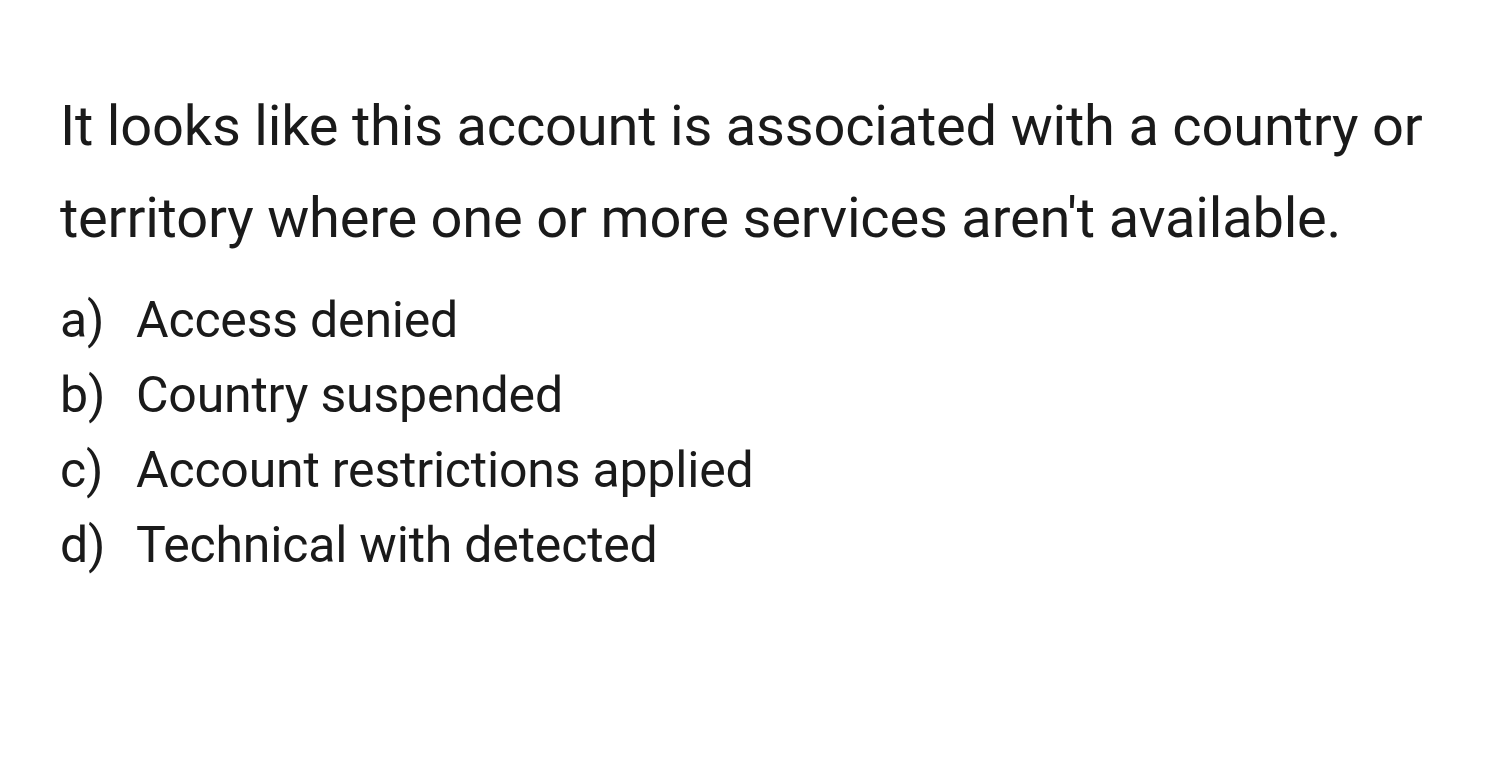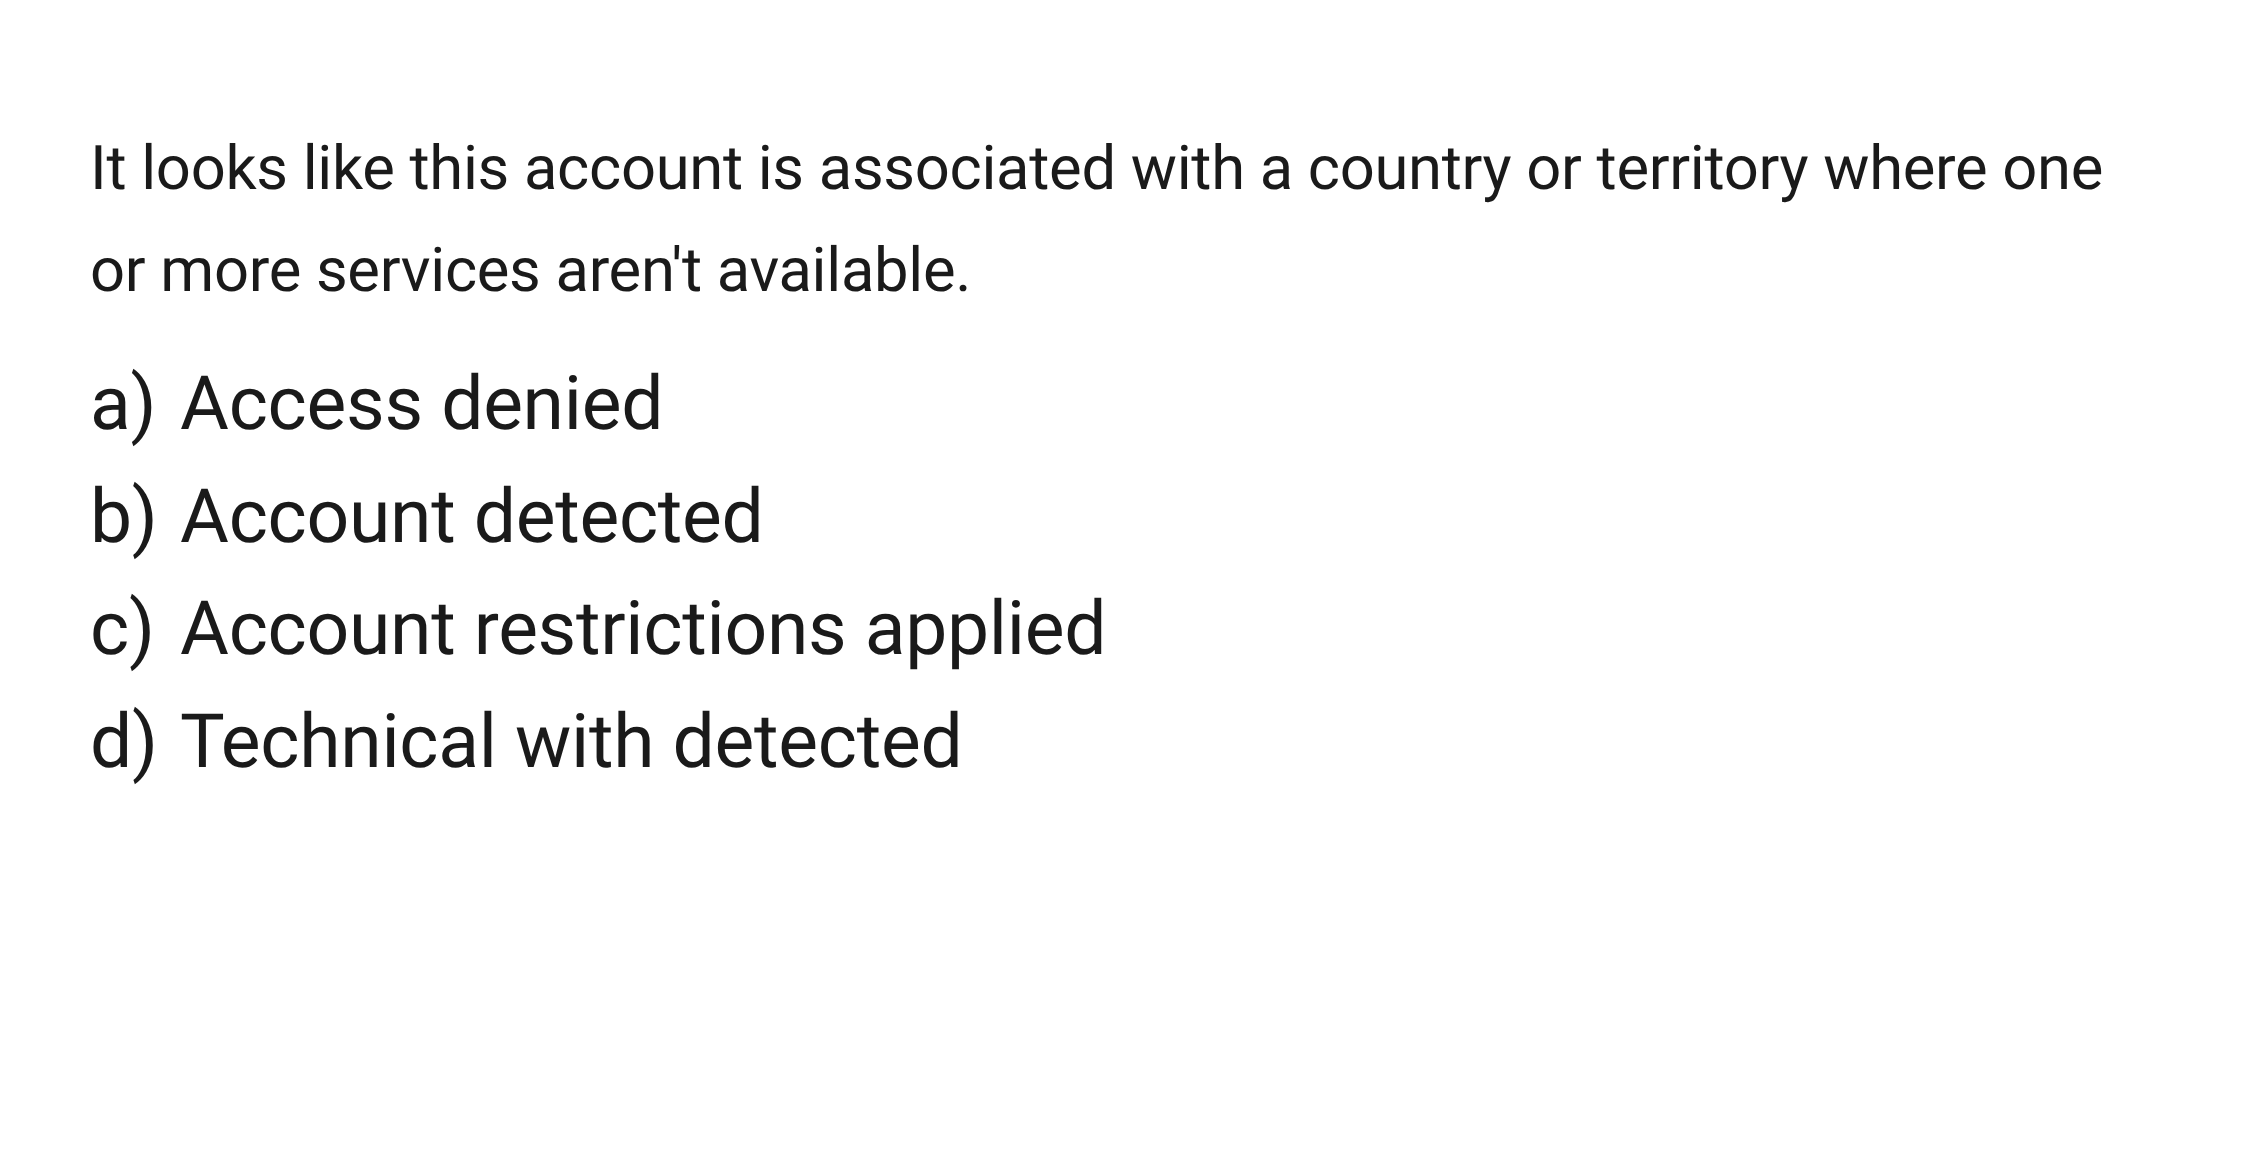--- a/index.html
+++ b/index.html
@@ -9,55 +9,56 @@
     }
     body {
       width: 1500px;
       height: 776px;
       background: #ffffff;
       font-family: -apple-system, BlinkMacSystemFont, "Segoe UI", Roboto, Helvetica, Arial, sans-serif;
       color: #1a1a1a;
       padding: 80px 60px 60px 60px;
     }
     .question {
-      font-size: 41px;
+      font-size: 56px;
       line-height: 1.65;
       margin-bottom: 18px;
       letter-spacing: -0.2px;
     }
     .options {
       list-style: none;
     }
     .option-row {
       display: flex;
       align-items: baseline;
       font-size: 50px;
       line-height: 1.5;
       letter-spacing: -0.2px;
     }
     .option-letter {
       min-width: 60px;
     }
     .option-text {
       flex: 1;
+      margin-left: 16px;
     }
   </style>
 </head>
 <body>
 
 <div class="question">It looks like this account is associated with a country or territory where one or more services aren't available.</div>
 
 <ul class="options">
   <li class="option-row">
     <span class="option-letter">a)</span>
     <span class="option-text">Access denied</span>
   </li>
   <li class="option-row">
     <span class="option-letter">b)</span>
-    <span class="option-text">Account detected</span>
+    <span class="option-text">Country suspended</span>
   </li>
   <li class="option-row">
     <span class="option-letter">c)</span>
     <span class="option-text">Account restrictions applied</span>
   </li>
   <li class="option-row">
     <span class="option-letter">d)</span>
     <span class="option-text">Technical with detected</span>
   </li>
 </ul>

